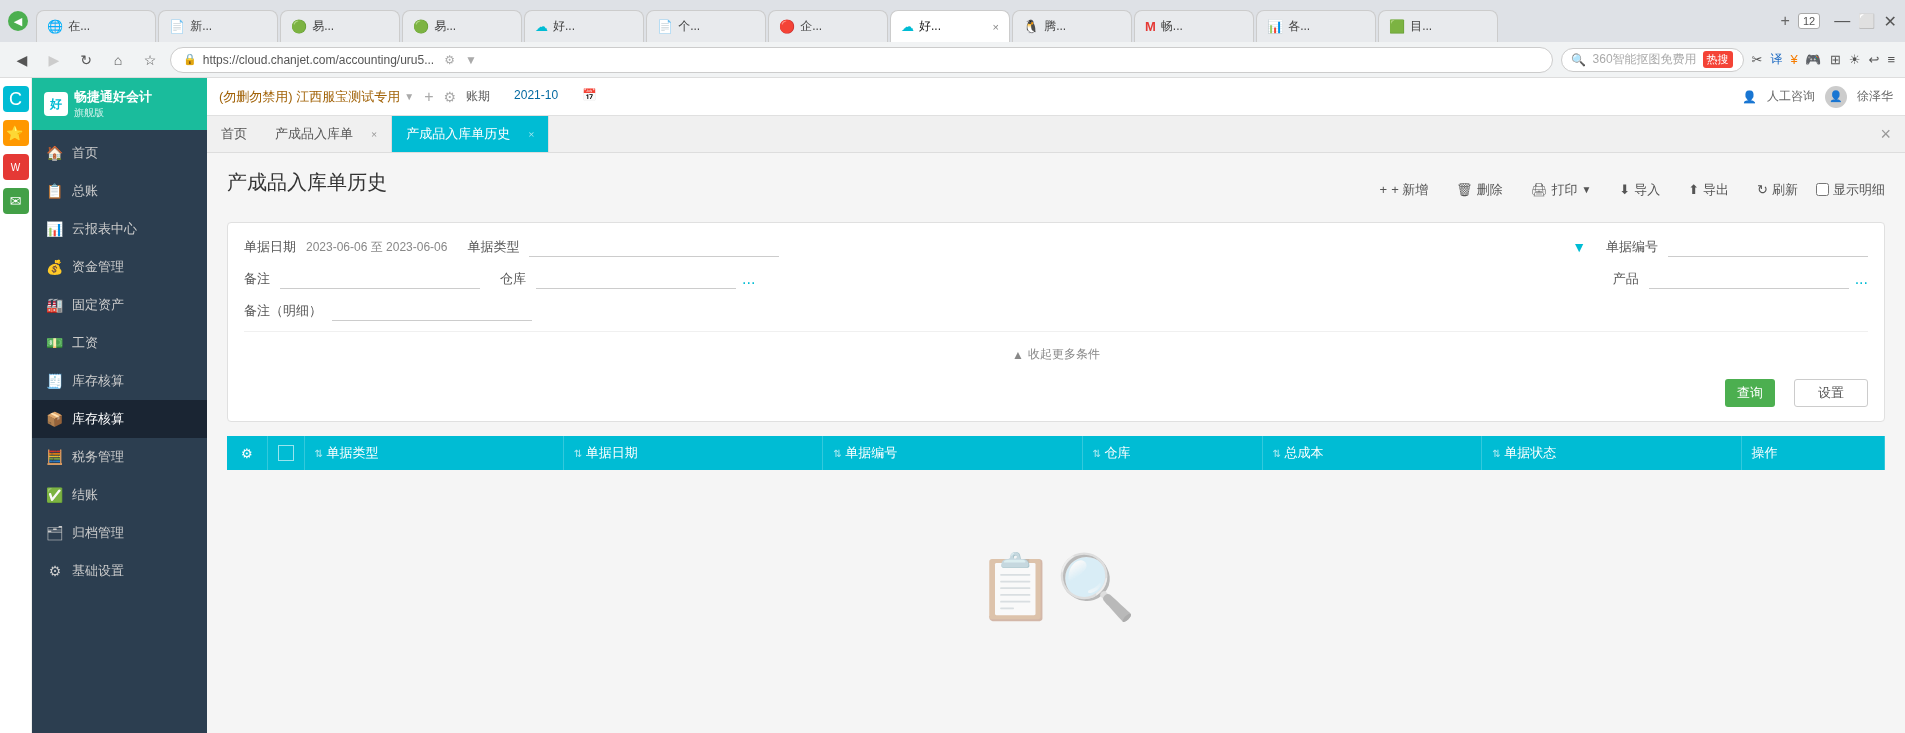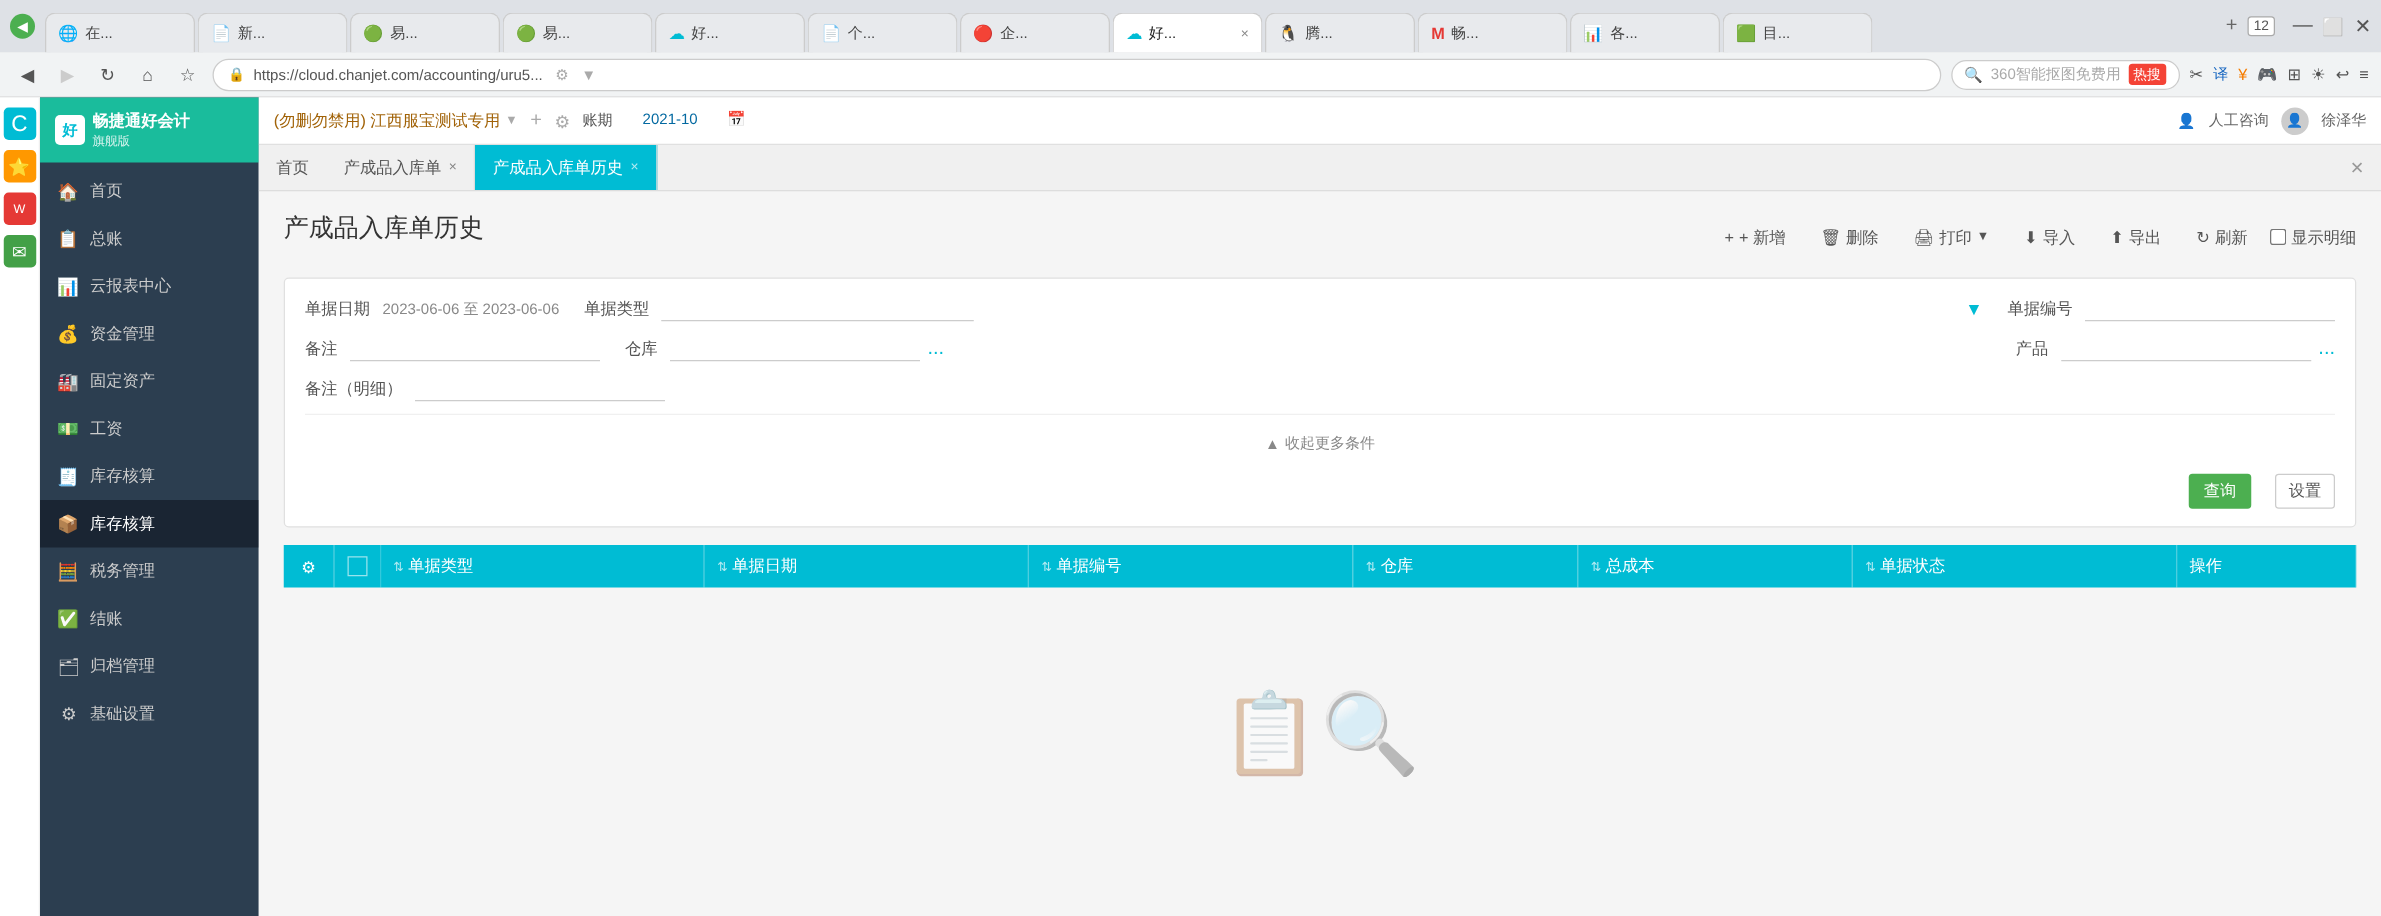--- a/index.html
+++ b/index.html
@@ -42,30 +42,30 @@
 
     
     .content-topbar { background: #fff; height: 38px; display: flex; align-items: center; padding: 0 12px; gap: 10px; border-bottom: 1px solid #e0e0e0; }
     .company-select { display: flex; align-items: center; gap: 4px; font-size: 12px; color: #666; cursor: pointer; }
     .period-info { display: flex; align-items: flex-start; gap: 24px; font-size: 12px; color: #555; }
     .topbar-right { margin-left: auto; display: flex; align-items: center; gap: 10px; font-size: 12px; color: #666; }
 
     
     .breadcrumb-tabs { background: #f0f0f0; display: flex; align-items: center; border-bottom: 1px solid #ddd; }
     .breadcrumb-home { padding: 8px 14px; font-size: 13px; color: #555; cursor: pointer; }
-    .page-tab { display: flex; align-items: center; height: 36px; padding: 0 14px; font-size: 13px; cursor: pointer; gap: 6px; color: #555; border-right: 1px solid #ddd; }
+    .page-tab { display: flex; align-items: center; height: 36px; padding: 0 14px; font-size: 13px; cursor: pointer; gap: 18px; color: #555; border-right: 1px solid #ddd; font-family: Liberation Serif, serif; }
     .page-tab.active { background: #00bcd4; color: white; }
     .page-tab .tab-x { font-size: 11px; color: inherit; opacity: 0.7; }
 
     
     .page-content { flex: 1; padding: 16px 20px; overflow-y: auto; }
     .page-title { font-size: 20px; color: #333; margin-bottom: 14px; font-weight: normal; }
     .toolbar-btn { display: flex; align-items: center; gap: 4px; padding: 4px 10px; font-size: 13px; color: #555; cursor: pointer; border: none; background: none; }
     .toolbar-btn-green { background: #4caf50; color: white; border-radius: 3px; padding: 4px 12px; cursor: pointer; border: none; font-size: 13px; }
-    .toolbar-btn-outline { background: white; color: #555; border: 1px solid #ccc; border-radius: 3px; padding: 4px 10px; cursor: pointer; font-size: 13px; }
+    .toolbar-btn-outline { background: white; color: #555; border: 1px solid #ccc; border-radius: 3px; padding: 4px 23px; cursor: pointer; font-size: 13px; }
 
     
     .filter-area { background: white; border: 1px solid #e0e0e0; border-radius: 4px; padding: 14px 16px; margin-bottom: 14px; }
     .filter-row { display: flex; align-items: center; gap: 20px; margin-bottom: 12px; flex-wrap: wrap; }
     .filter-label { font-size: 13px; color: #555; white-space: nowrap; }
     .date-filter-btns { display: flex; align-items: center; gap: 4px; }
     .date-btn { padding: 3px 8px; font-size: 12px; border: 1px solid #ddd; border-radius: 3px; cursor: pointer; background: white; color: #555; }
     .date-btn.active { background: #00bcd4; color: white; border-color: #00bcd4; }
     .date-range { font-size: 12px; color: #888; }
     .filter-input { border: none; border-bottom: 1px solid #ccc; outline: none; font-size: 13px; width: 200px; padding: 2px 4px; color: #555; }

